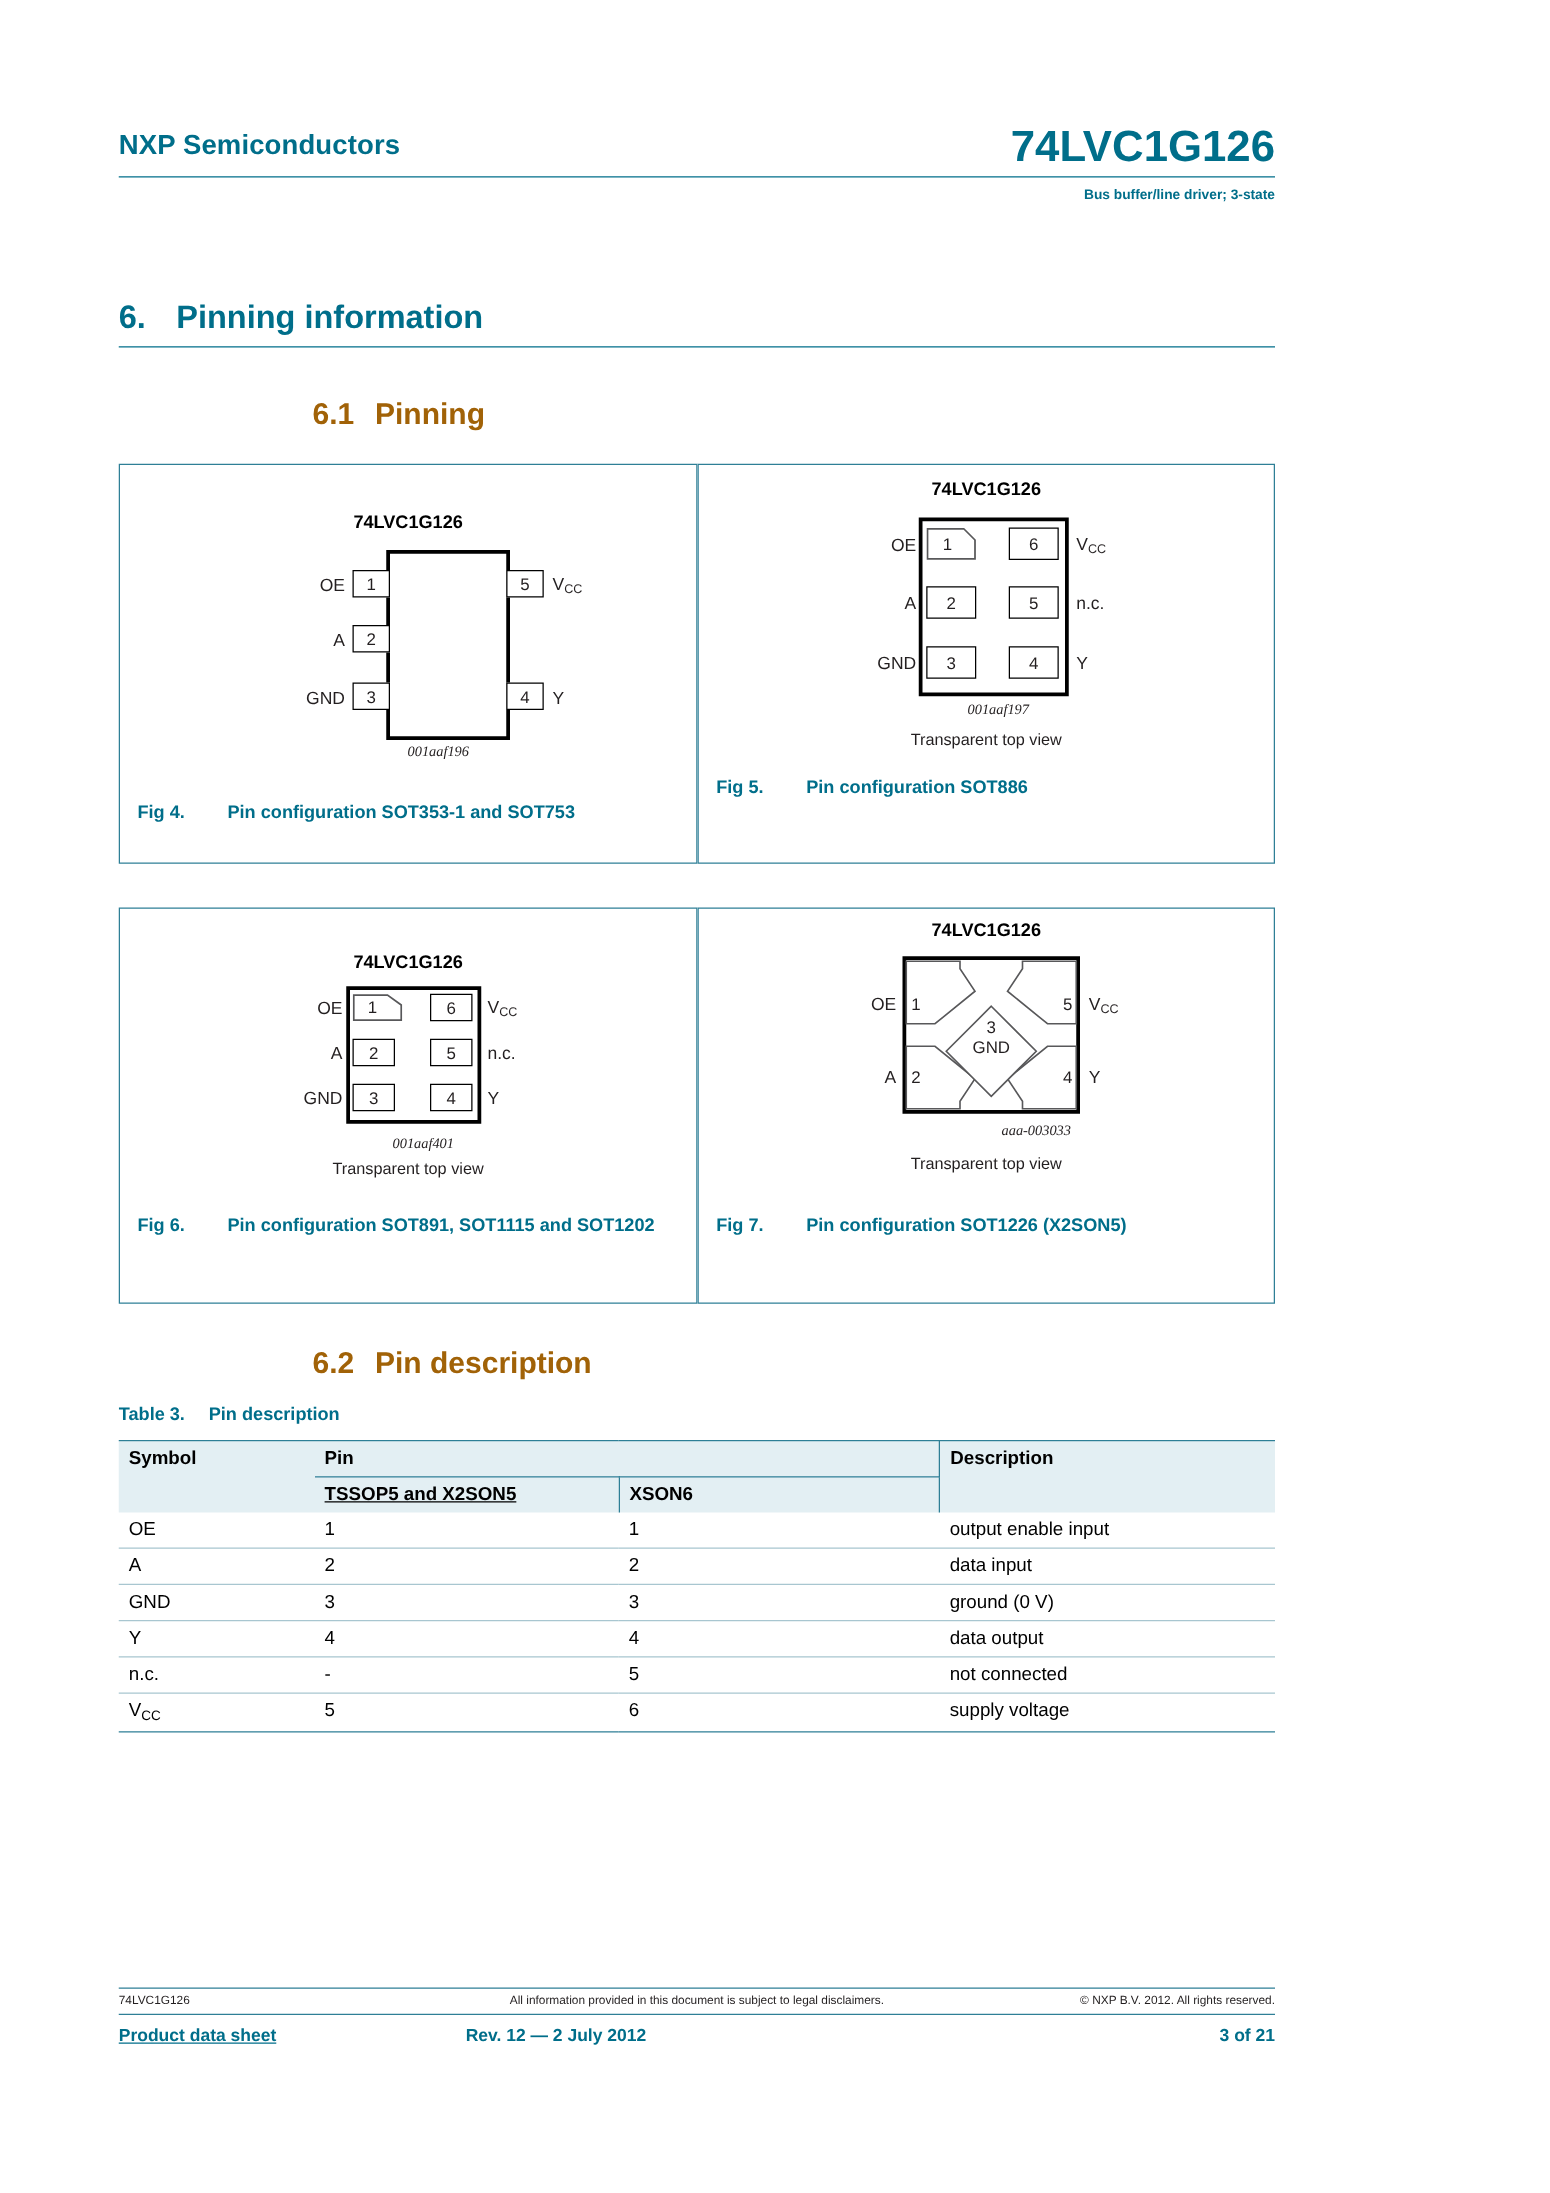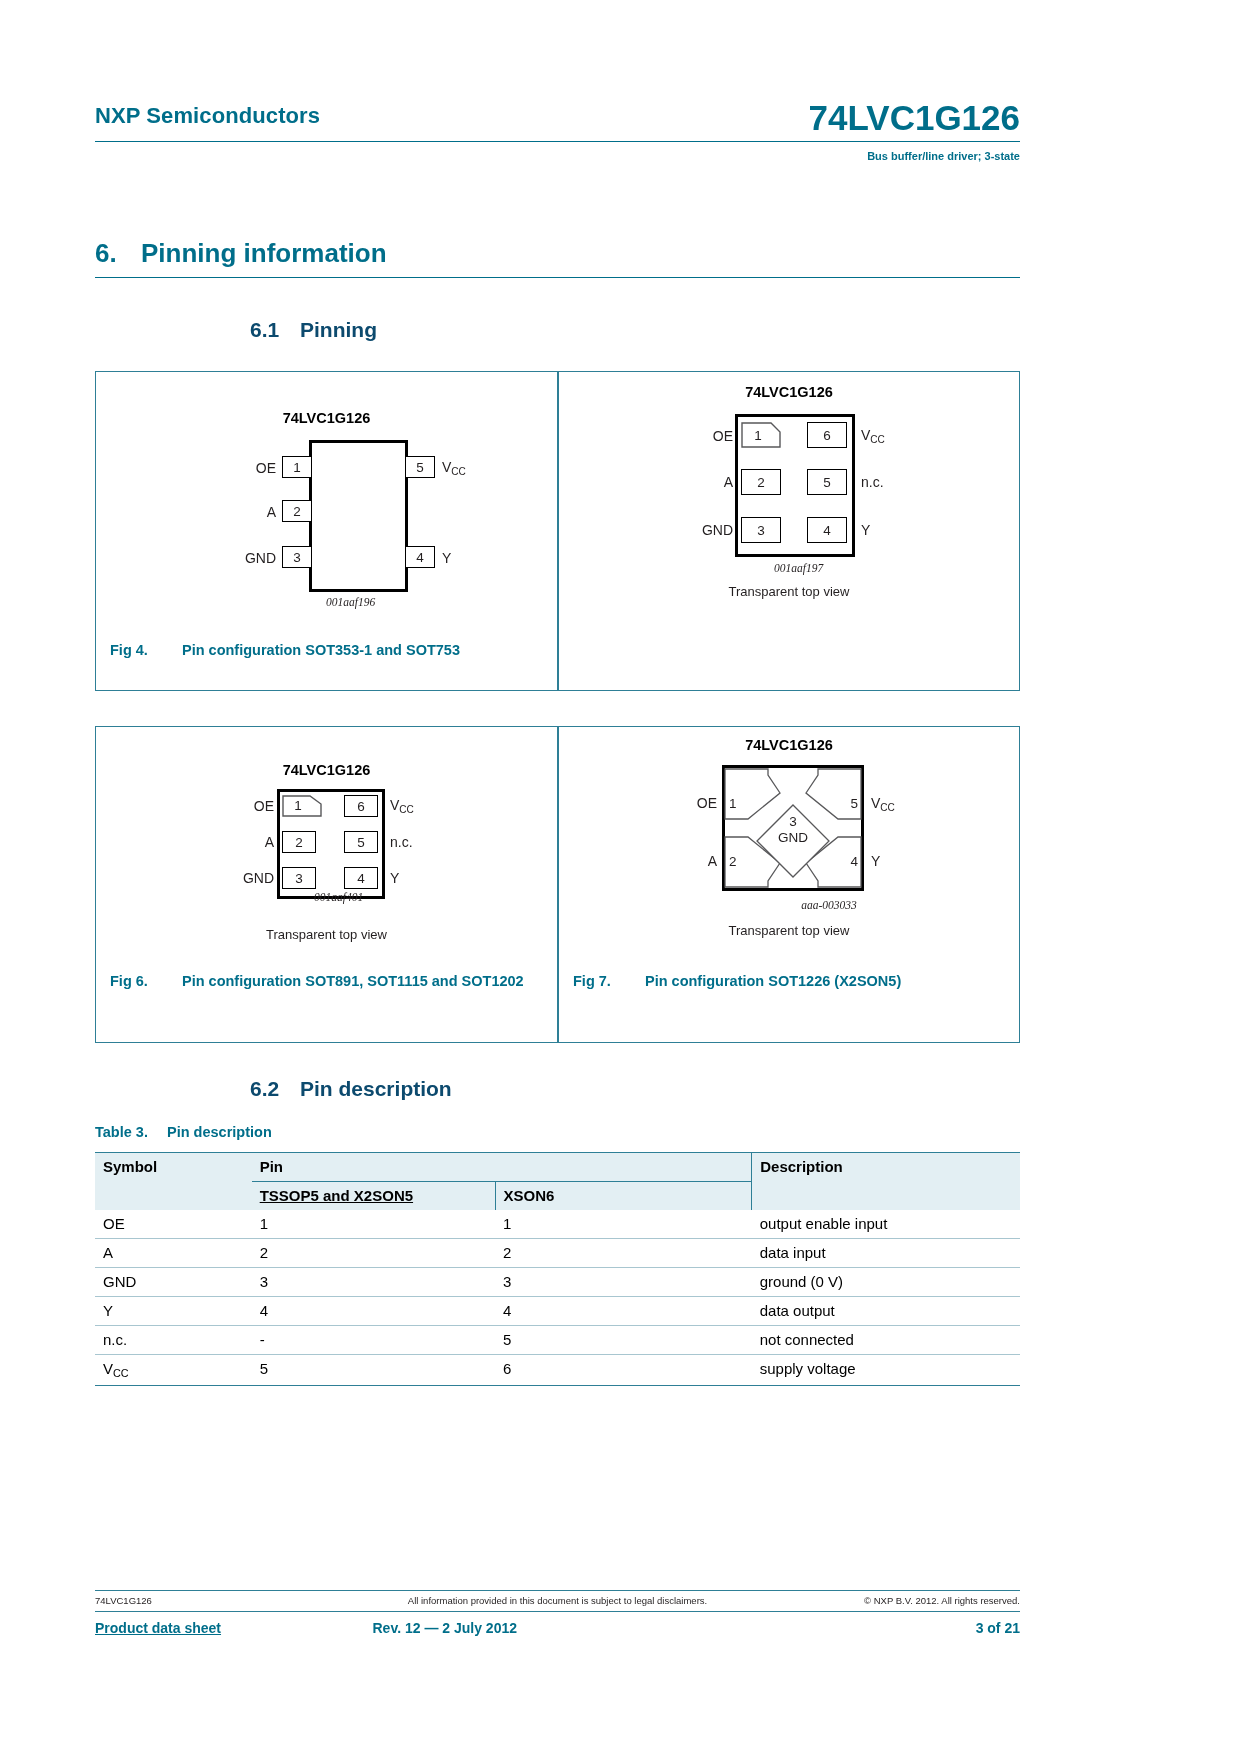--- a/index.html
+++ b/index.html
@@ -74,23 +74,23 @@
   }
   .section-head .sh-num { width: 46px; }
   .section-rule {
     border-bottom: 1.2px solid #006e8a;
     margin-top: 8px;
   }
 
   .subsection {
     position: absolute;
     left: 250px;
-    font-size: 21px;
-    font-weight: bold;
-    color: #0c4a6e;
+    font-size: 24px;
+    font-weight: bold;
+    color: #a16207;
   }
   .subsection .ss-num {
     display: inline-block;
     width: 50px;
   }
 
   
   .figbox {
     position: absolute;
     border: 1px solid #2e7f96;
@@ -308,20 +308,24 @@
 
       <div style="position:absolute; left:248px; top:145px; width:40px; height:26px; border:1.4px solid #000; box-sizing:border-box; background:#fff;">
         <div class="pin-num" style="padding-top:6px;">4</div>
       </div>
       <div class="pkg-label" style="position:absolute; left:302px; top:150px;">Y</div>
 
       <div class="fig-code" style="position:absolute; left:215px; top:190px;">001aaf197</div>
 
       <div class="fig-note" style="position:absolute; left:0; top:212px; width:100%;">Transparent top view</div>
     </div>
+    <div class="fig-caption" style="margin-top:14px;">
+      <div class="fc-num">Fig 5.</div>
+      <div class="fc-text">Pin configuration SOT886</div>
+    </div>
   </div>
 
   <div class="figbox" style="left:95px; top:726px; width:463px; height:317px;">
     <div class="fig-art" style="height:231px;">
       <div class="fig-title" style="position:absolute; left:0; top:35px; width:100%;">74LVC1G126</div>
 
       <div style="position:absolute; left:181px; top:62px; width:108px; height:110px; border:3px solid #000; box-sizing:border-box; background:#fff;"></div>
 
       <svg style="position:absolute; left:186px; top:68px;" width="40" height="22">
         <polygon points="1,1 28,1 39,9 39,21 1,21" fill="#fff" stroke="#58585a" stroke-width="1.4"></polygon>
@@ -347,21 +351,21 @@
       <div style="position:absolute; left:248px; top:104px; width:34px; height:22px; border:1.4px solid #000; box-sizing:border-box; background:#fff;">
         <div class="pin-num" style="padding-top:4px;">5</div>
       </div>
       <div class="pkg-label" style="position:absolute; left:294px; top:107px;">n.c.</div>
 
       <div style="position:absolute; left:248px; top:140px; width:34px; height:22px; border:1.4px solid #000; box-sizing:border-box; background:#fff;">
         <div class="pin-num" style="padding-top:4px;">4</div>
       </div>
       <div class="pkg-label" style="position:absolute; left:294px; top:143px;">Y</div>
 
-      <div class="fig-code" style="position:absolute; left:218px; top:164px;">001aaf401</div>
+      <div class="fig-code" style="position:absolute; left:218px; top:182px;">001aaf401</div>
 
       <div class="fig-note" style="position:absolute; left:0; top:200px; width:100%;">Transparent top view</div>
     </div>
     <div class="fig-caption" style="margin-top:14px;">
       <div class="fc-num">Fig 6.</div>
       <div class="fc-text">Pin configuration SOT891, SOT1115 and SOT1202</div>
     </div>
   </div>
 
   <div class="figbox" style="left:558px; top:726px; width:462px; height:317px;">

